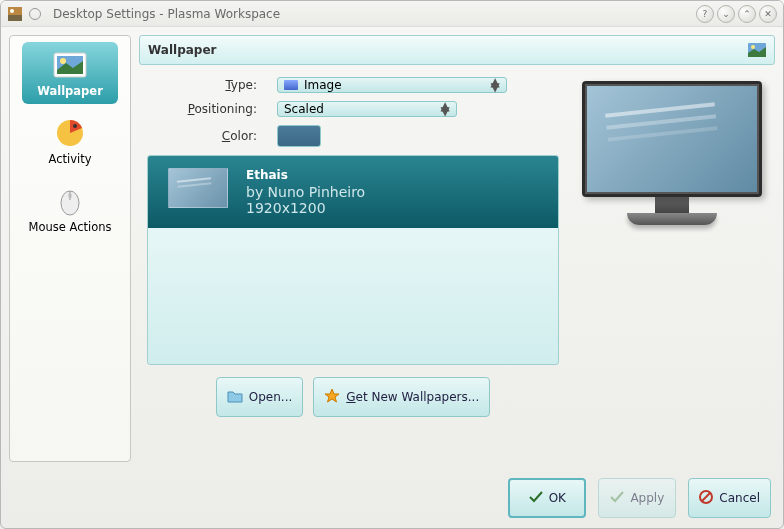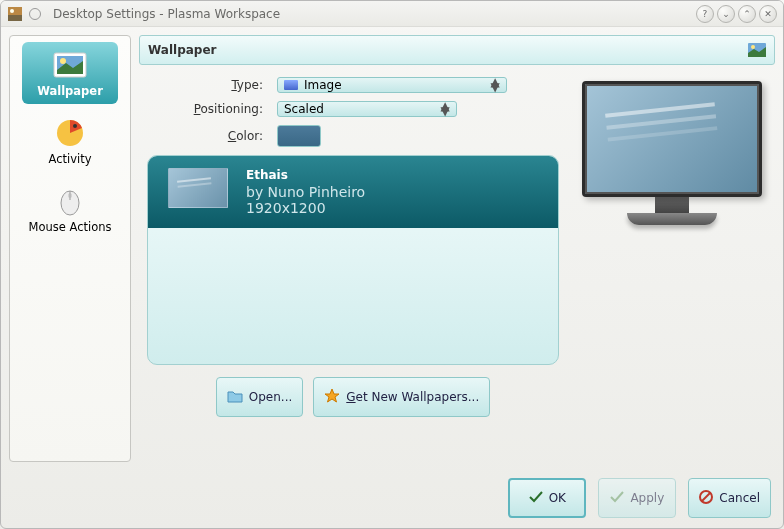--- a/index.html
+++ b/index.html
@@ -20,30 +20,30 @@
 
 .main { flex: 1; display: flex; flex-direction: column; gap: 8px; }
 .section-header { height: 30px; background: linear-gradient(to bottom, #f2fbfb, #d2efef); border: 1px solid #a2d0d0; border-radius: 3px; display: flex; align-items: center; padding: 0 8px; font-weight: bold; color: #333; }
 .section-header-icon { margin-left: auto; width: 18px; height: 14px; }
 
 .form-area { padding: 4px 8px; display: flex; gap: 18px; }
 .form-left { flex: 1; }
 .preview-col { width: 190px; display: flex; flex-direction: column; align-items: center; }
 
 .form-row { display: flex; align-items: center; margin-bottom: 8px; }
-.form-label { width: 130px; text-align: right; padding-right: 14px; color: #333; }
+.form-label { width: 130px; text-align: right; padding-right: 20px; color: #333; }
 .underline { text-decoration: underline; }
 .combo { height: 16px; background: linear-gradient(to bottom, #e4f5f5, #c3e7e7); border: 1px solid #8fc8c8; border-radius: 3px; display: flex; align-items: center; padding: 0 6px; cursor: pointer; min-width: 180px; }
 .combo-wide { min-width: 230px; }
 .combo-text { flex: 1; }
 .combo-arrows { width: 10px; display: flex; flex-direction: column; font-size: 6px; line-height: 5px; color: #555; align-items: center; }
 .combo-icon { width: 14px; height: 10px; margin-right: 6px; background: linear-gradient(to bottom, #88aaff, #4466cc); border-radius: 1px; }
 .color-swatch { width: 44px; height: 22px; background: linear-gradient(to bottom, #4c7a9a, #3a6886); border: 1px solid #8fc8c8; border-radius: 3px; cursor: pointer; }
 
-.wallpaper-list { height: 210px; background: linear-gradient(to bottom, #f2fbfb, #d0eded); border: 1px solid #a2d0d0; border-radius: 10px; overflow: hidden; }
+.wallpaper-list { height: 210px; background: linear-gradient(to bottom, #f2fbfb, #d0eded); border: 1px solid #a2d0d0; border-radius: 3px; overflow: hidden; }
 .wallpaper-row { display: flex; padding: 12px 20px; background: linear-gradient(to bottom, #2a8591, #0c5a66); color: white; cursor: pointer; }
 .wallpaper-thumb { width: 60px; height: 40px; background: linear-gradient(135deg, #a5c5d8, #6a92aa); border: 1px solid #fff3; border-radius: 1px; margin-right: 18px; position: relative; }
 .wallpaper-thumb::after { content: ""; position: absolute; top: 10px; left: 8px; width: 34px; height: 2px; background: rgba(255,255,255,.5); transform: rotate(-6deg); box-shadow: 0 5px 0 rgba(255,255,255,.3); }
 .wallpaper-info .wp-name { font-weight: bold; margin-bottom: 2px; }
 .wallpaper-info .wp-by, .wallpaper-info .wp-res { font-size: 14px; color: #cfe6ea; }
 
 .monitor { width: 180px; margin-top: 4px; }
 .monitor-screen { width: 180px; height: 116px; border: 3px solid #2c2c2c; border-radius: 4px; background: linear-gradient(135deg, #a5c5d8, #5f8aa3); position: relative; box-shadow: inset 0 0 0 2px #555, 3px 3px 6px rgba(0,0,0,.25); }
 .monitor-screen::after { content: ""; position: absolute; top: 24px; left: 20px; width: 110px; height: 4px; background: rgba(255,255,255,.5); transform: rotate(-6deg); box-shadow: 0 12px 0 rgba(255,255,255,.3), 0 24px 0 rgba(255,255,255,.18); }
 .monitor-neck { width: 34px; height: 16px; margin: 0 auto; background: linear-gradient(to bottom, #666, #444); }

